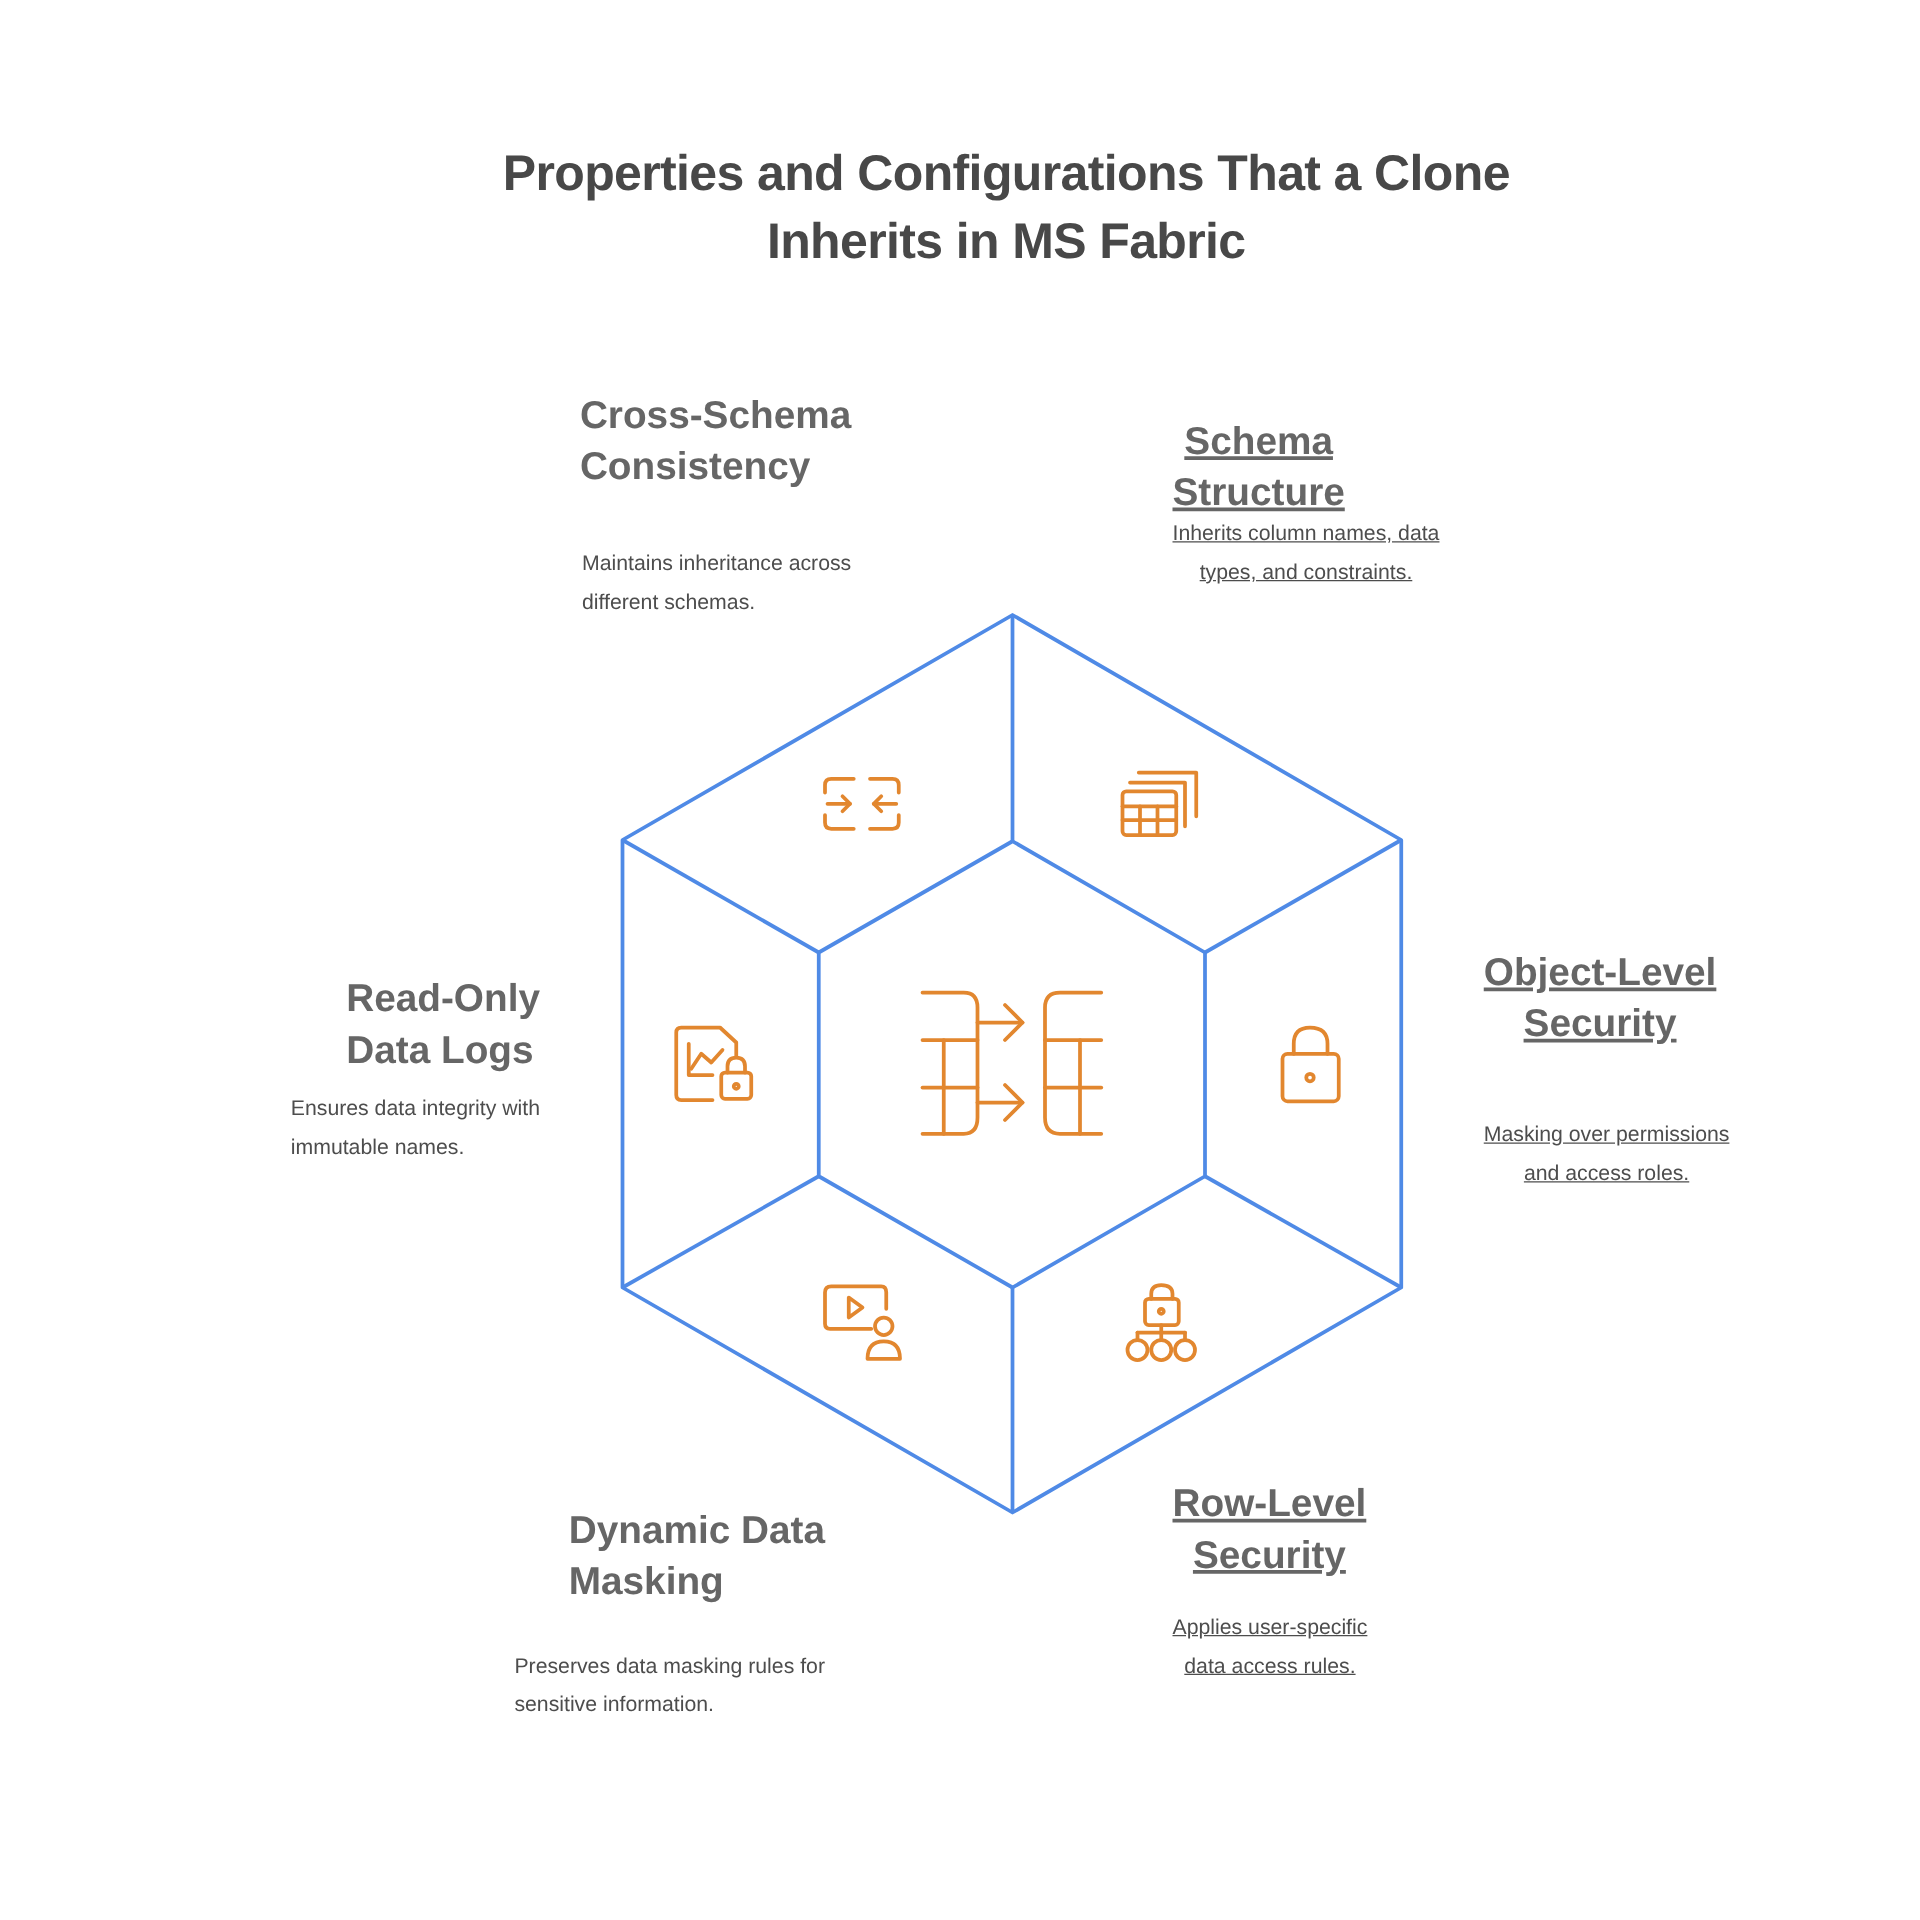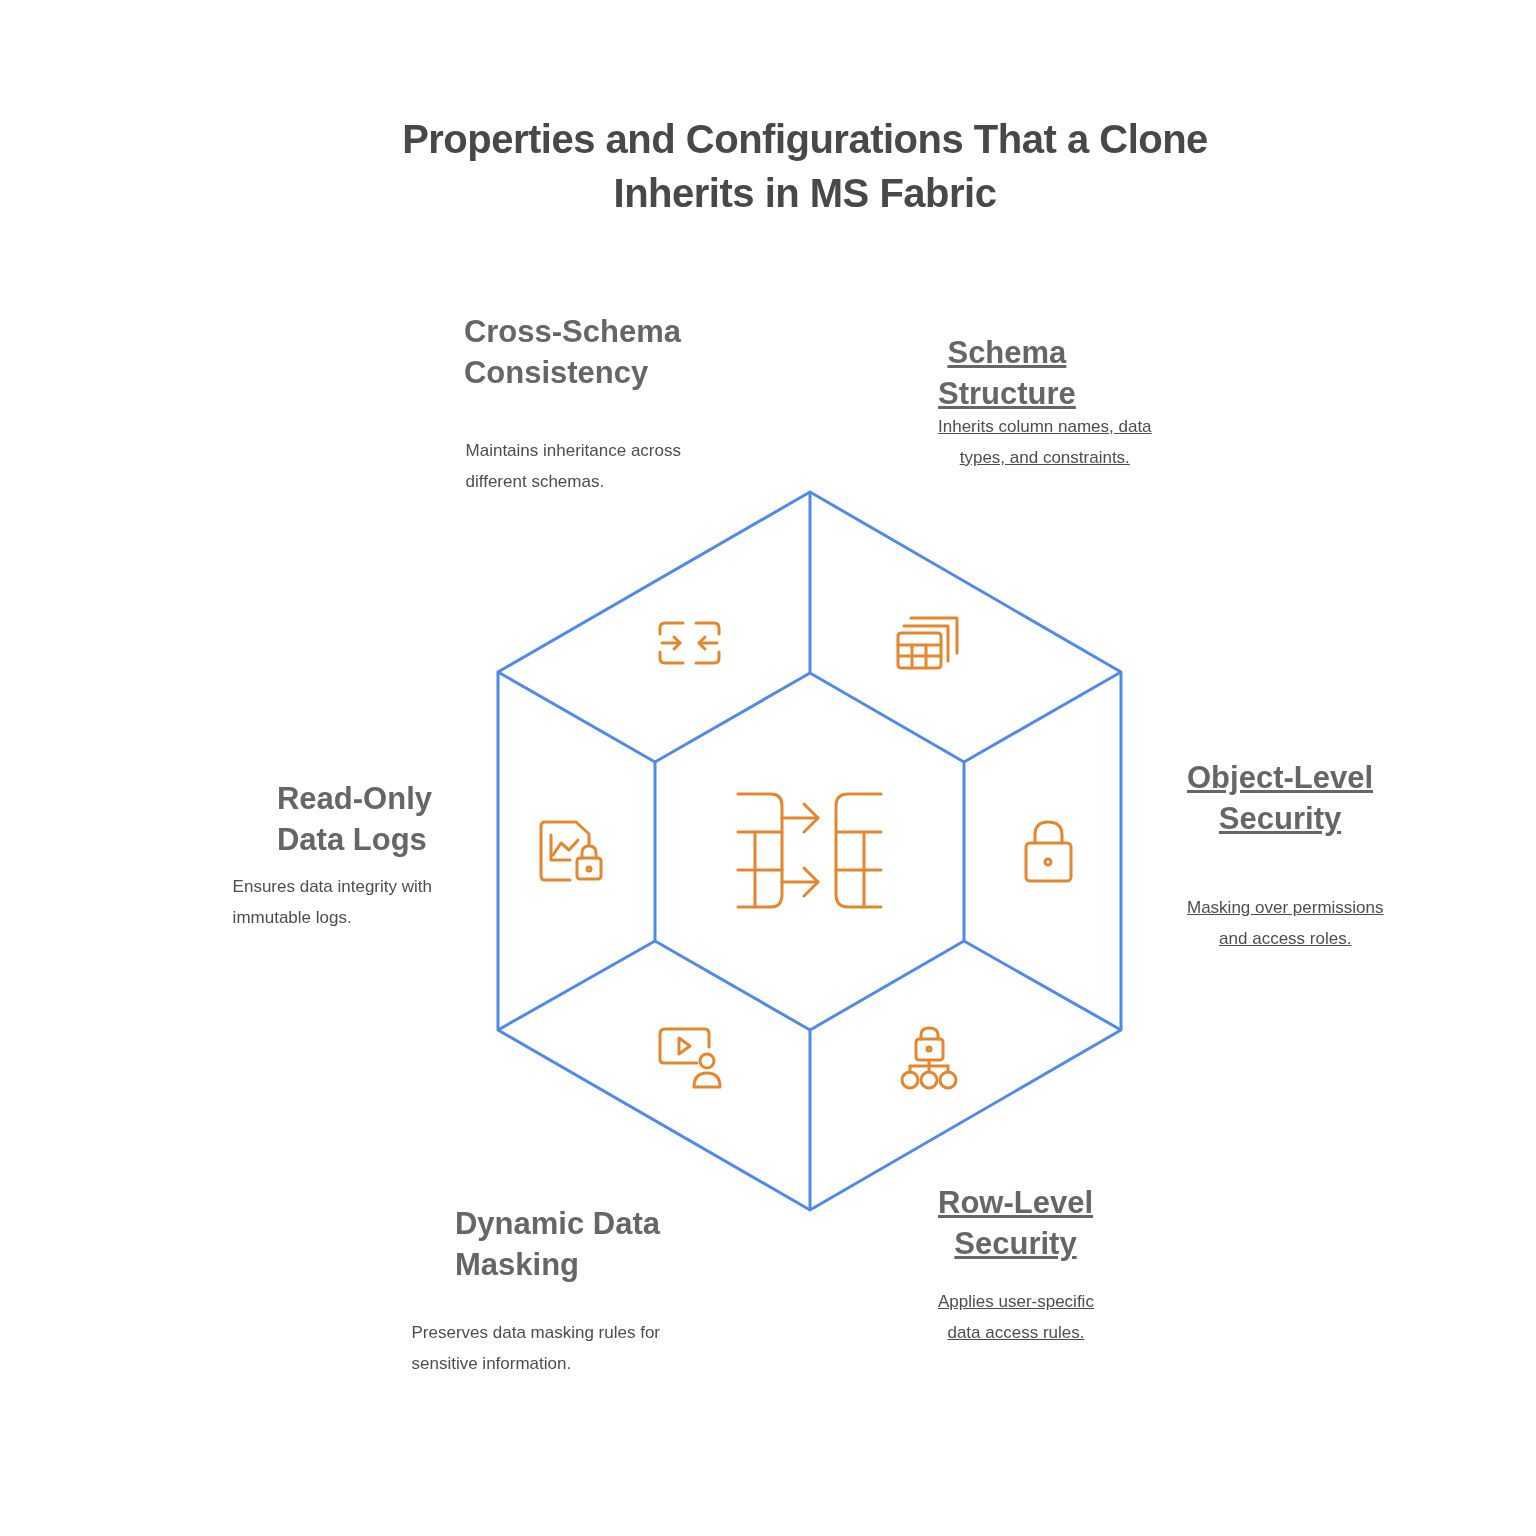--- a/index.html
+++ b/index.html
@@ -153,14 +153,14 @@
   <div>Preserves data masking rules for</div>
   <div>sensitive information.</div>
 </div>
 
 <div class="label r" style="right:1104px; top:778px;">
   <div>Read-Only</div>
   <div>Data Logs</div>
 </div>
 <div class="desc r" style="right:1104px; top:871px;margin-left:28px;">
   <div>Ensures data integrity with</div>
-  <div>immutable logs.</div>
+  <div>immutable names.</div>
 </div>
 
 </body></html>

